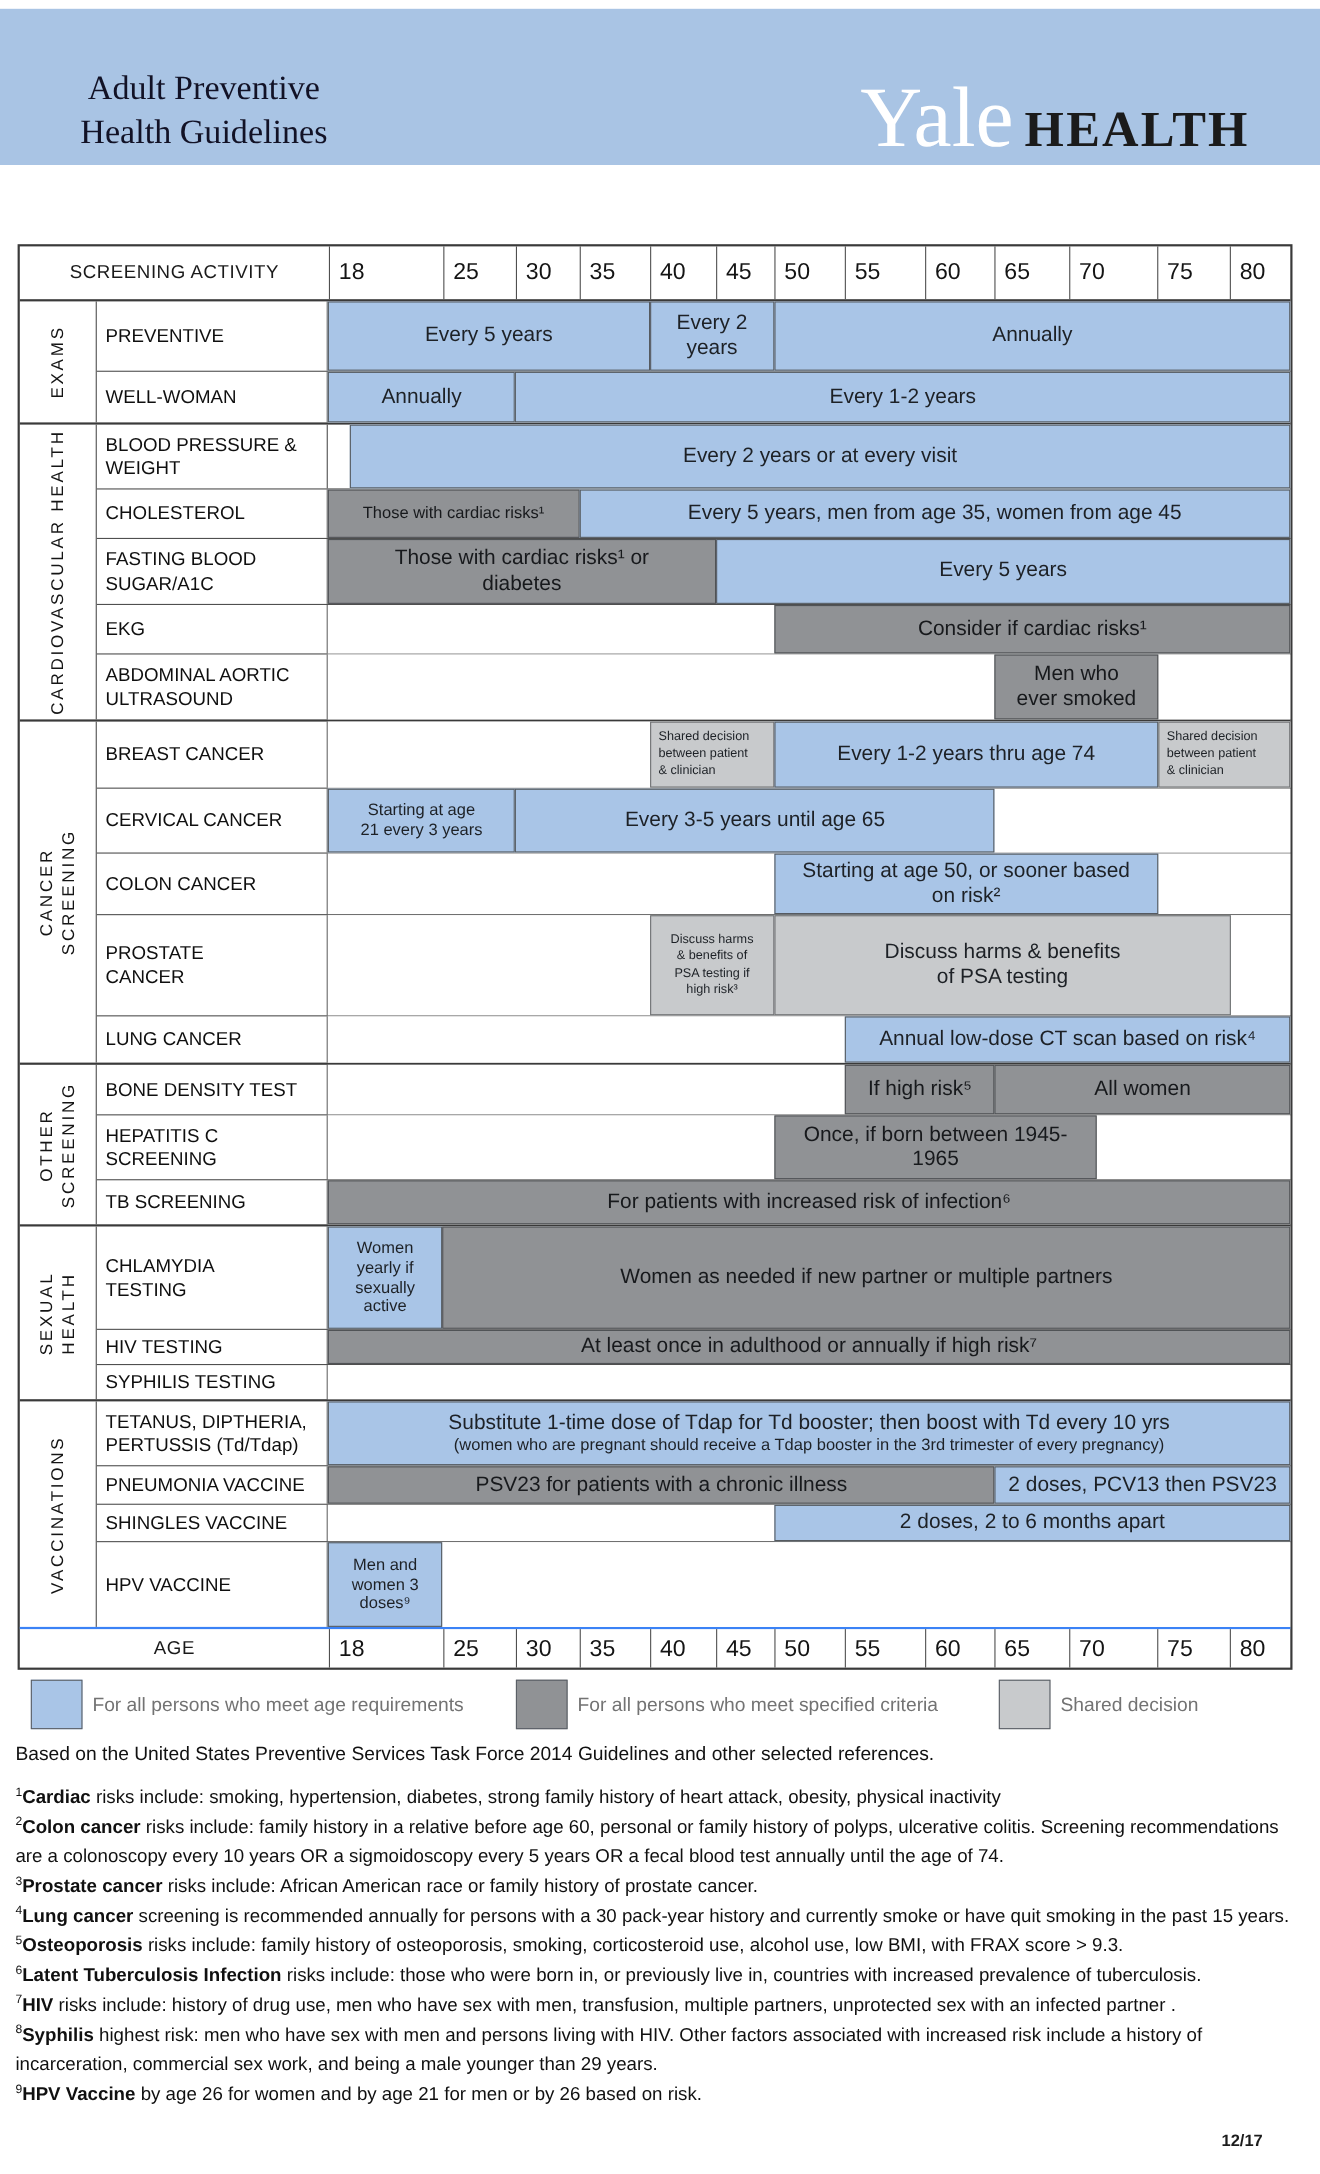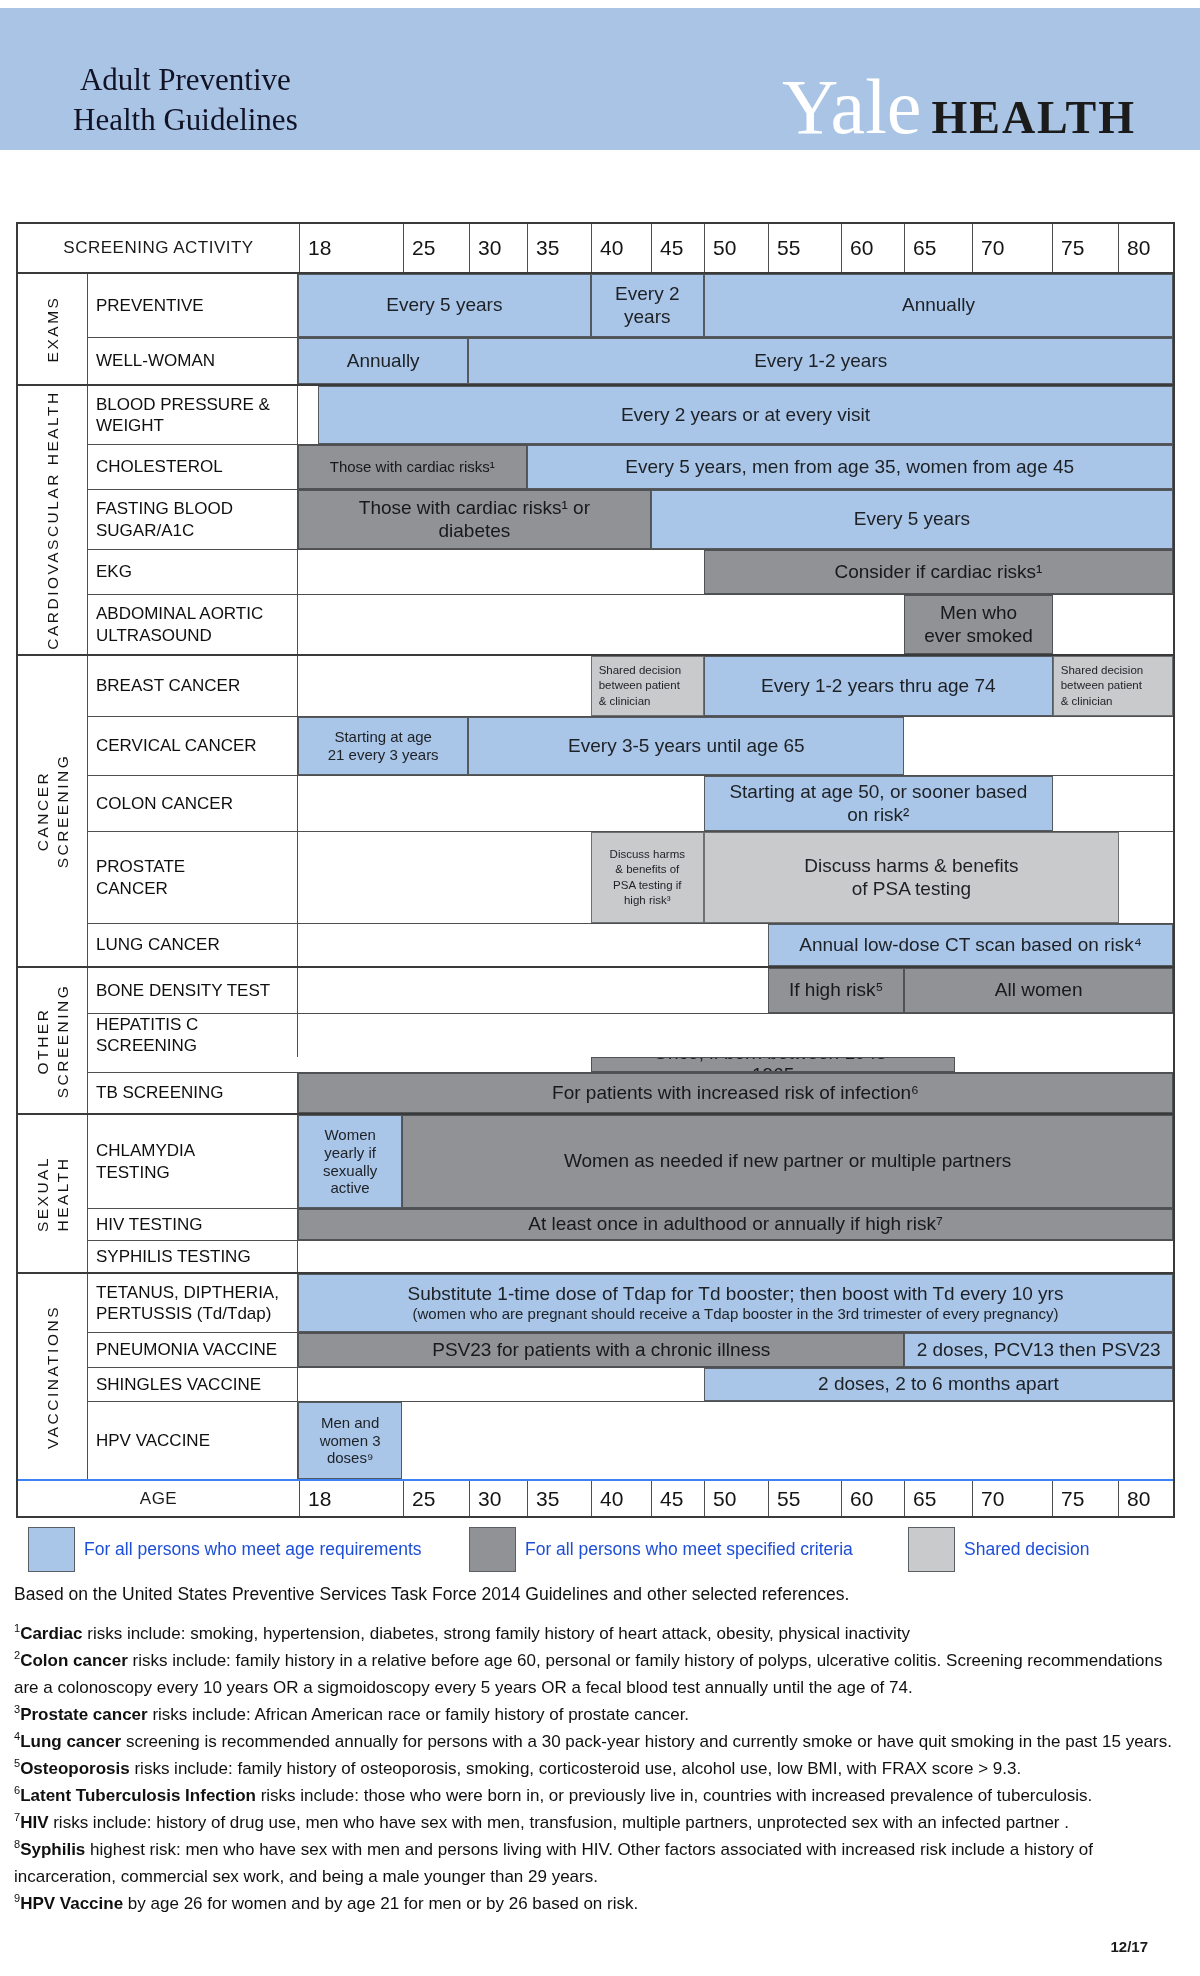--- a/index.html
+++ b/index.html
@@ -47,21 +47,21 @@
   .c-light{background:#c8cacc;border-color:#6e7072;}
   .s-sm{font-size:15px;}
   .s-xs{font-size:11.5px;line-height:1.32;}
   .al{align-items:flex-start;text-align:left;padding-left:7px;}
   .sub{font-size:15px;}
 
   
   .legend{position:absolute;left:0;top:1526px;width:1200px;height:46px;}
   .litem{position:absolute;top:0;display:flex;align-items:center;height:46px;}
   .lbox{width:47px;height:45px;box-sizing:border-box;border:1px solid #5a5f66;margin-right:9px;}
-  .llabel{font-size:17.5px;color:#1d4ed8;}
+  .llabel{font-size:17.5px;color:#737373;}
 
   .source{position:absolute;left:14px;top:1584px;font-size:17.5px;color:#111;}
 
   
   .footnotes{position:absolute;left:14px;top:1620px;width:1170px;font-size:17px;line-height:27px;color:#101010;}
   .fn sup{font-size:11px;line-height:0;}
   .fn b{font-weight:bold;}
 
   .pagecode{position:absolute;top:1938px;right:52px;font-size:15px;font-weight:bold;color:#1c1c1c;}
 </style>
@@ -305,21 +305,21 @@
             </div>
             <div class="bars">
               <div class="bar c-dark" style="left: 53.723%; width: 15.579%;">
                 <div class="bl">If high risk⁵</div>
               </div>
               <div class="bar c-dark" style="left: 69.302%; width: 30.698%;">
                 <div class="bl">All women</div>
               </div>
             </div>
           </div>
-          <div class="row" style="height: 59px; flex-direction: column;">
+          <div class="row" style="height: 59px;">
             <div class="rlabel">
               <div>HEPATITIS C</div>
               <div>SCREENING</div>
             </div>
             <div class="bars">
               <div class="bar c-dark" style="left: 46.392%; width: 33.508%;">
                 <div class="bl">Once, if born between 1945-</div>
                 <div class="bl">1965</div>
               </div>
             </div>

